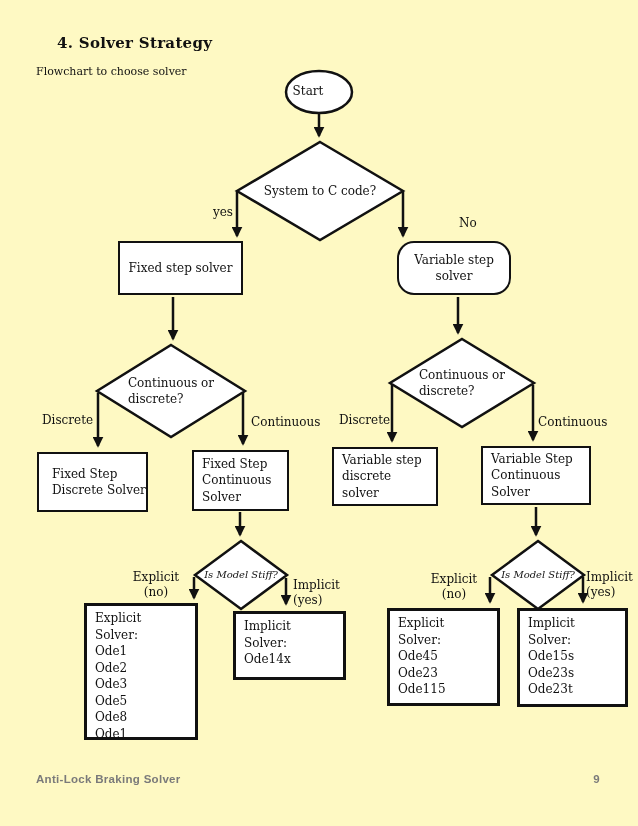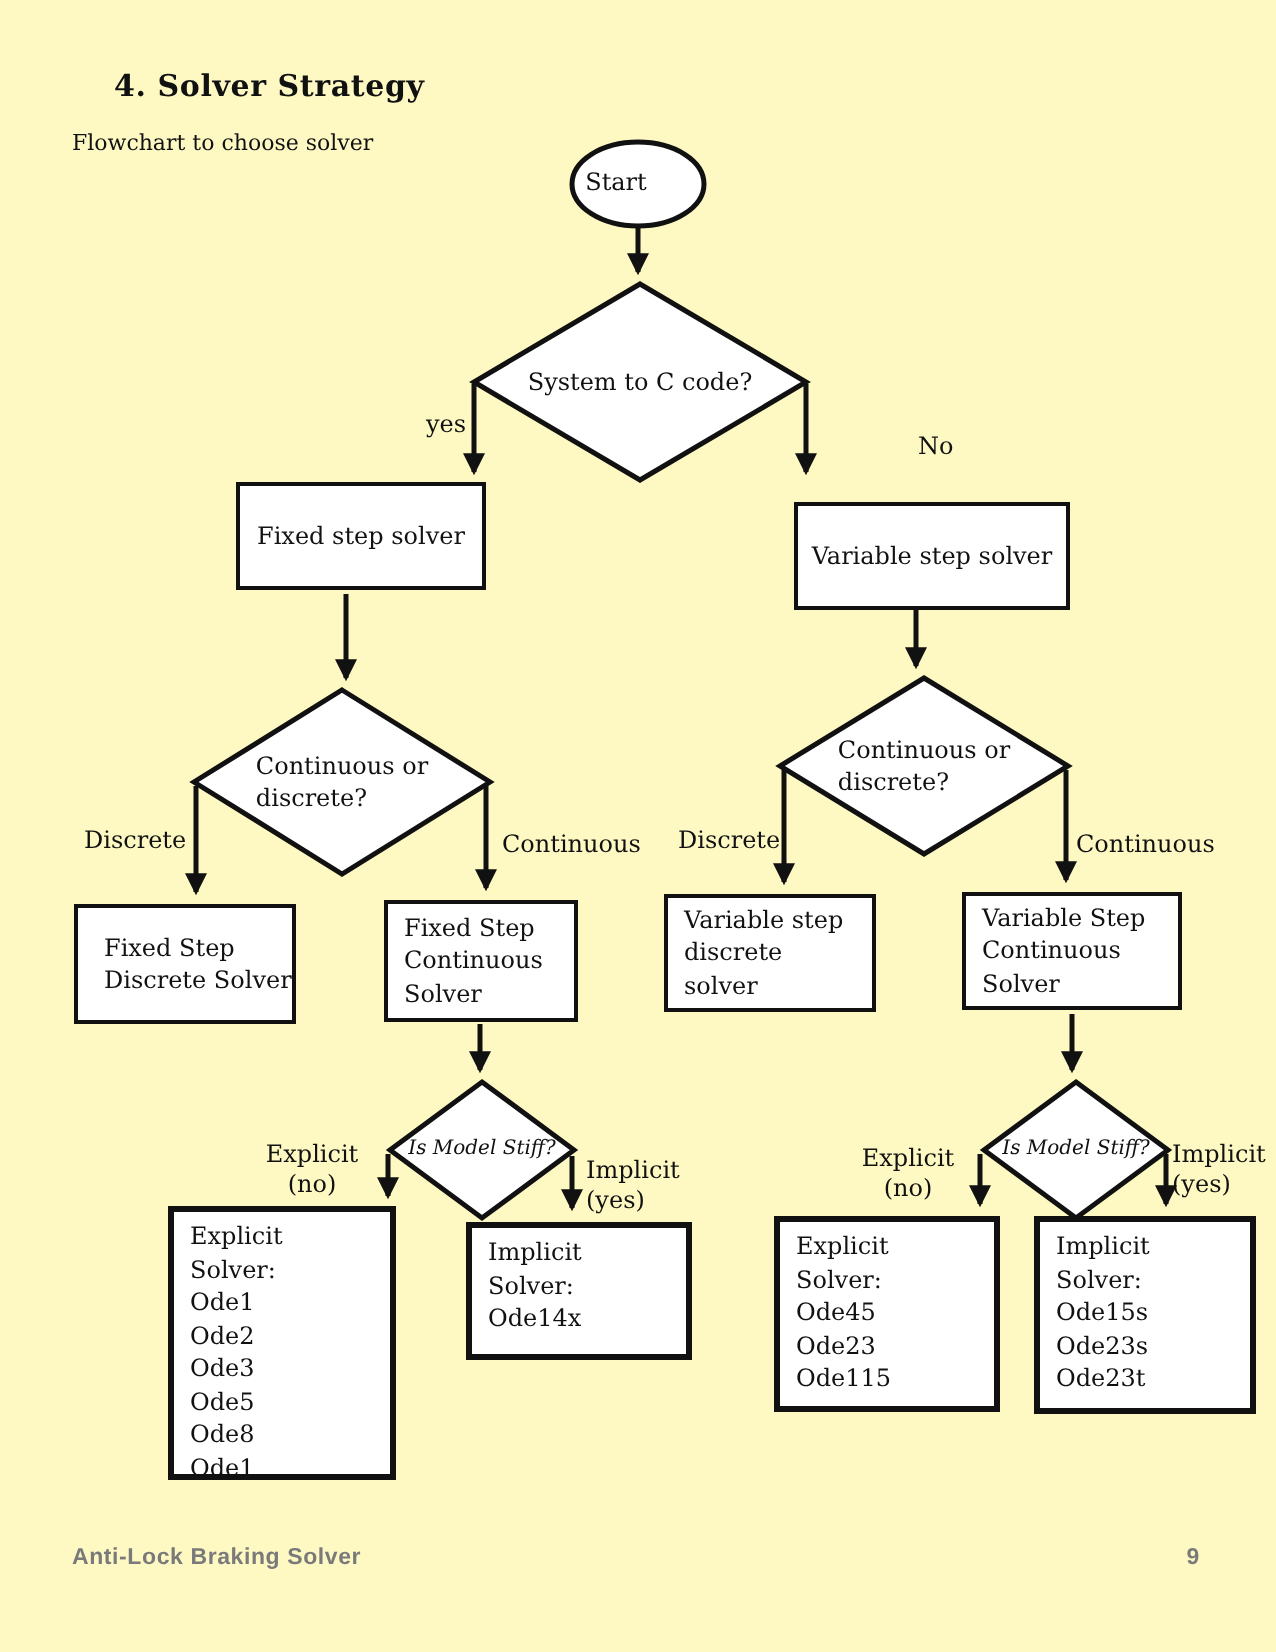--- a/index.html
+++ b/index.html
@@ -77,21 +77,21 @@
   <div class="abs" style="left:287px; top:84px; width:42px; text-align:center; font-size:12px;">Start</div>
 
   <div class="diamond-label" style="left:237px; top:142px; width:166px; height:98px;">System to C code?</div>
 
   <div class="edge-label" style="left:209px; top:205px; width:28px; text-align:center;">yes</div>
   <div class="edge-label" style="left:419px; top:216px;margin-left:40px;">No</div>
 
   <div class="node-box center-box" style="left:118px; top:241px; width:125px; height:54px; border-width:2px;">
     <div>Fixed step solver</div>
   </div>
-  <div class="node-box center-box" style="left:397px; top:251px; width:138px; height:54px; border-width:2px;">
+  <div class="node-box center-box" style="left:397px; top:241px; width:114px; height:54px; border-width:2px;border-radius:17px;">
     <div>Variable step solver</div>
   </div>
 
   <div class="diamond-label" style="left:97px; top:345px; width:148px; height:92px;">
     <div style="text-align:left;">
       <div>Continuous or</div>
       <div>discrete?</div>
     </div>
   </div>
   <div class="diamond-label" style="left:390px; top:339px; width:144px; height:88px;">

